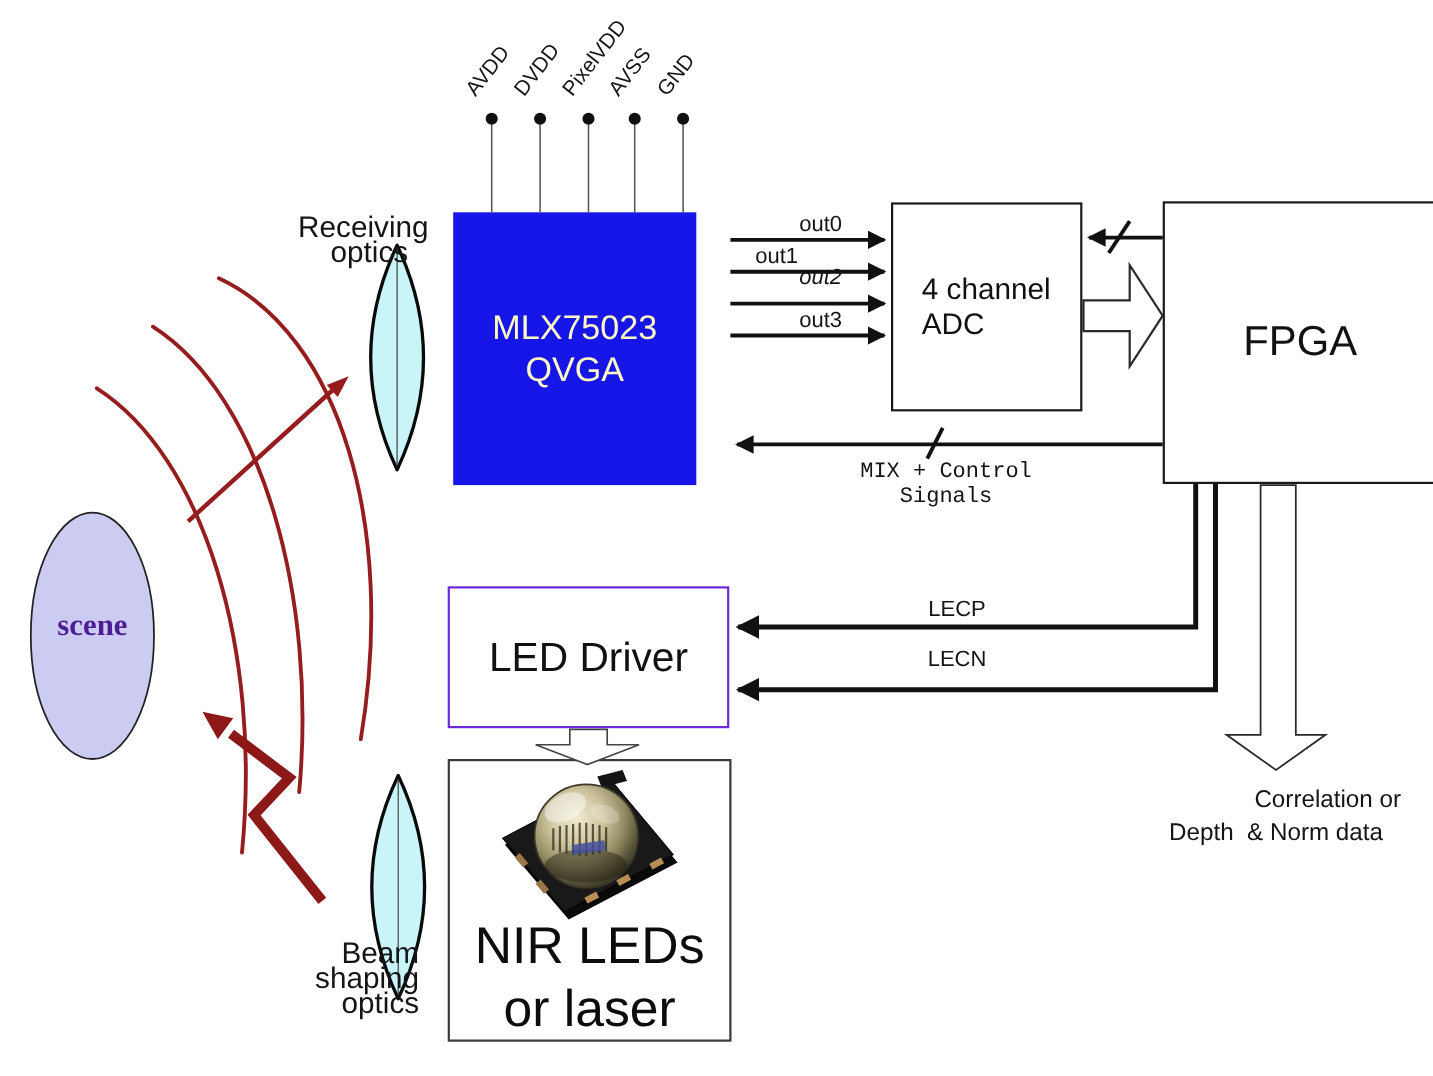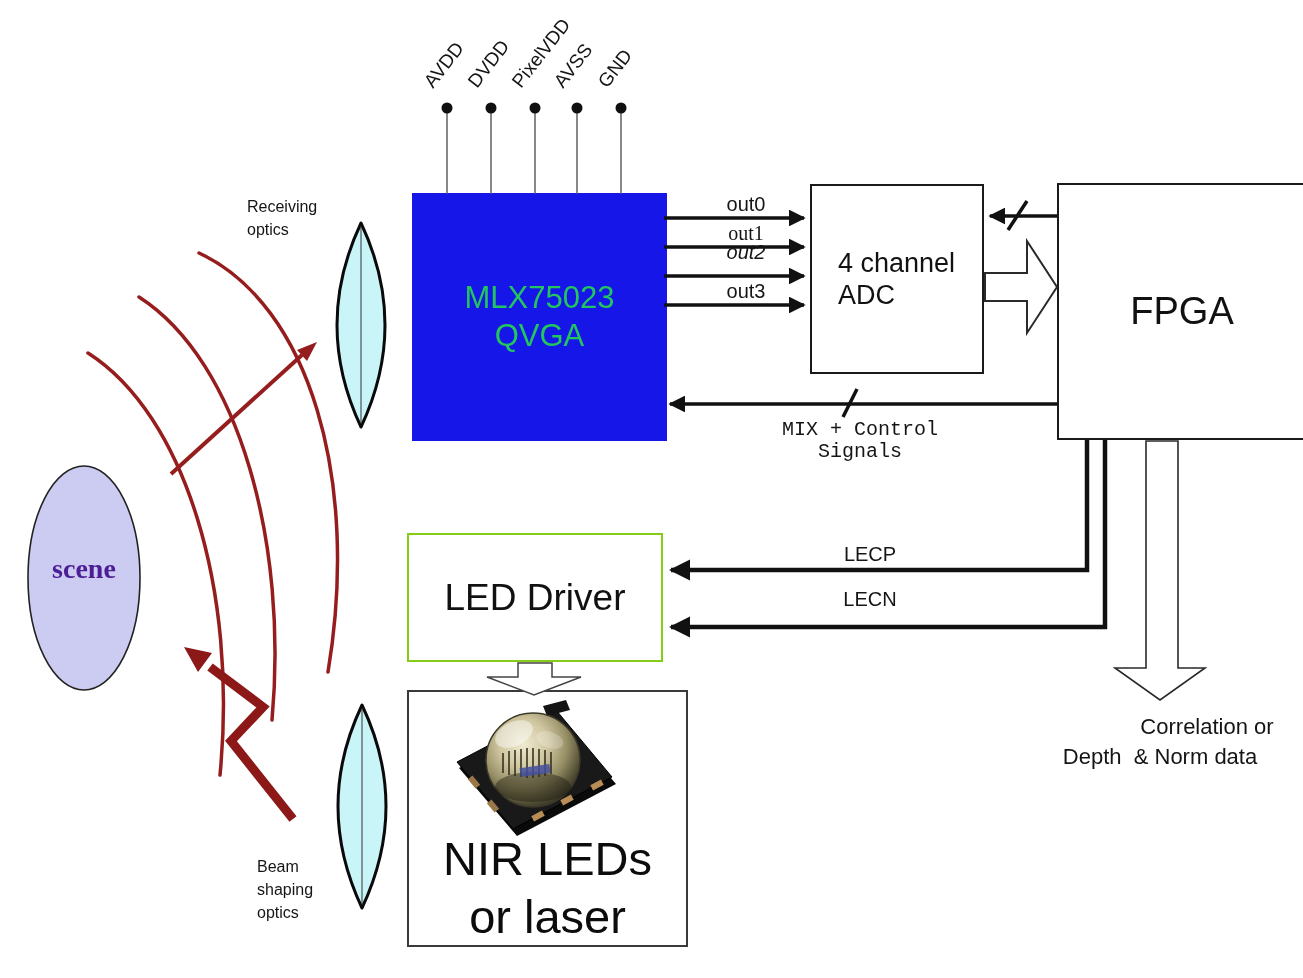--- a/index.html
+++ b/index.html
@@ -2,54 +2,54 @@
 <html><head>
 <meta charset="utf-8">
 <style>
   html,body { margin:0; padding:0; background:#ffffff; }
   .canvas {
     position:relative; width:1303px; height:978px; background:#ffffff;
     font-family:"Liberation Sans", sans-serif; overflow:hidden; color:#111;
   }
   .box { position:absolute; box-sizing:border-box; }
   #sensor-box {
-    left:412px; top:193px; width:255px; height:248px; background:#1616e8;
-    color:#22c55e; display:flex; flex-direction:column; align-items:center;
+    left:412px; top:193px; width:221px; height:248px; background:#1616e8;
+    color:#fef9c3; display:flex; flex-direction:column; align-items:center;
     justify-content:center; font-size:31px; line-height:1.22; text-align:center;
   }
   #adc-box {
     left:810px; top:184px; width:174px; height:190px; border:2px solid #1a1a1a;
     background:#fff; display:flex; flex-direction:column; justify-content:center;
     padding-left:26px; font-size:27px; line-height:1.2;
   }
   #fpga-box {
     left:1057px; top:183px; width:250px; height:257px; border:2px solid #1a1a1a;
     background:#fff; display:flex; align-items:center; justify-content:center;
     font-size:38px;
   }
   #led-driver-box {
-    left:407px; top:533px; width:256px; height:129px; border:2px solid #84cc16;
+    left:407px; top:533px; width:256px; height:129px; border:2px solid #6d28d9;
     background:#fff; display:flex; align-items:center; justify-content:center;
     font-size:37px;
   }
   #nir-box {
-    left:407px; top:690px; width:281px; height:257px; border:2px solid #3a3a3a;
+    left:407px; top:690px; width:258px; height:257px; border:2px solid #3a3a3a;
     background:#fff;
   }
   .nir-text { position:absolute; left:0; right:0; text-align:center; font-size:47px; line-height:1.0; color:#0c0c0c; }
   #nir-line1 { top:143px; }
   #nir-line2 { top:201px; }
   svg.layer { position:absolute; left:0; top:0; width:1303px; height:978px; pointer-events:none; }
   .lbl { position:absolute; color:#151515; }
   .pin-lbl {
     font-size:19px; white-space:nowrap;
     transform-origin:0 100%; transform:rotate(-52deg); line-height:22px;
   }
   .sig { font-size:20px; text-align:center; line-height:22px; }
-  .opt { font-size:16px; text-align:left; line-height:23px; }
+  .opt { font-size:27px; text-align:right; line-height:23px;margin-left:24px; }
   .out-lbl { width:92px; }
   #scene-lbl {
     font-family:"Liberation Serif", serif; font-weight:bold; font-size:28px;
     width:112px; text-align:center; color:#4c1d95;
   }
   .corr { font-size:22px; text-align:center; width:232px; white-space:pre; }
 </style>
 </head>
 <body>
 
@@ -188,21 +188,21 @@
     </g>
   </svg>
 
   <div class="lbl pin-lbl" style="left:437px; top:70px;">AVDD</div>
   <div class="lbl pin-lbl" style="left:481px; top:70px;">DVDD</div>
   <div class="lbl pin-lbl" style="left:525px; top:70px;">PixelVDD</div>
   <div class="lbl pin-lbl" style="left:567px; top:70px;">AVSS</div>
   <div class="lbl pin-lbl" style="left:611px; top:70px;">GND</div>
 
   <div class="lbl sig out-lbl" style="left:700px; top:193px;">out0</div>
-  <div class="lbl sig out-lbl" style="left:700px; top:222px;font-family:Liberation Serif, serif;">out1</div>
+  <div class="lbl sig out-lbl" style="left:660px; top:222px;">out1</div>
   <div class="lbl sig out-lbl" style="left:700px; top:241px;font-style:italic;">out2</div>
   <div class="lbl sig out-lbl" style="left:700px; top:280px;">out3</div>
   <div class="lbl sig" style="left:752px; top:419px; width:216px;font-family:Liberation Mono, monospace;">MIX + Control Signals</div>
   <div class="lbl sig" style="left:822px; top:543px; width:96px;">LECP</div>
   <div class="lbl sig" style="left:822px; top:588px; width:96px;">LECN</div>
 
   <div class="lbl opt" style="left:247px; top:195px; width:100px;">
     <div>Receiving</div>
     <div>optics</div>
   </div>

